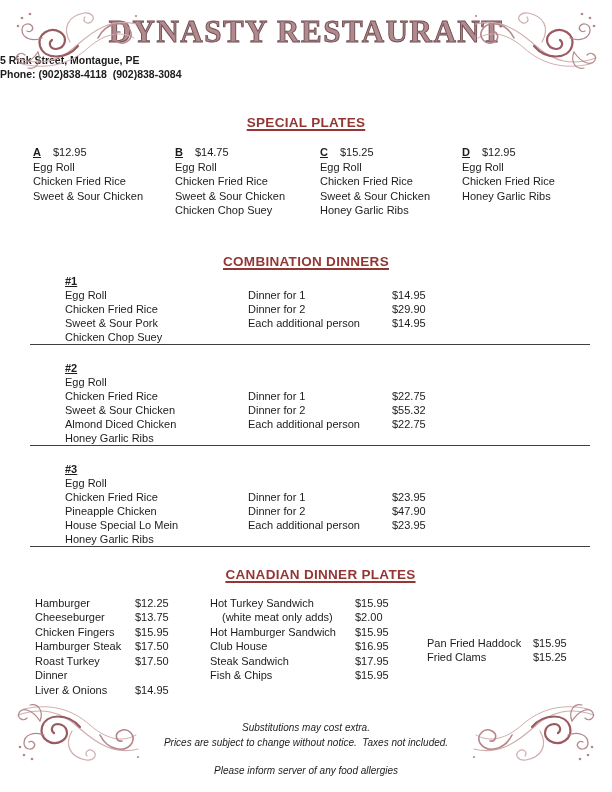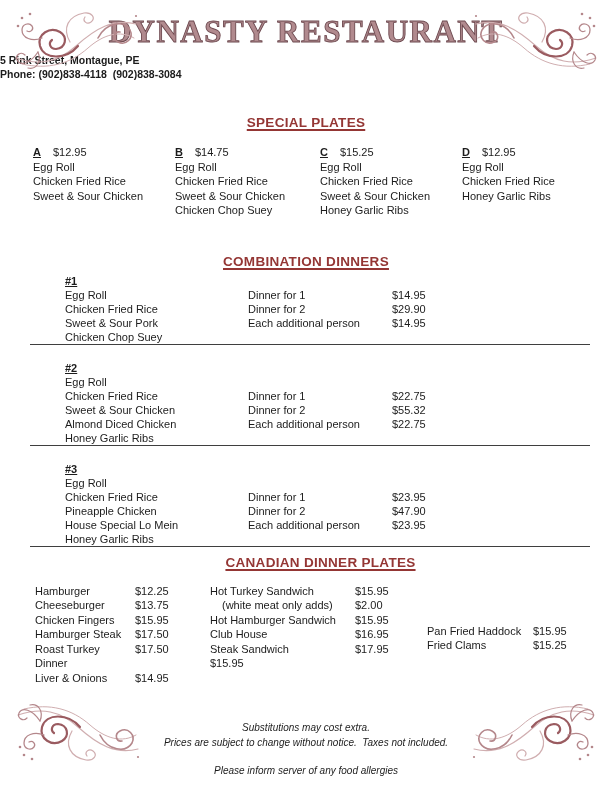--- a/index.html
+++ b/index.html
@@ -36,21 +36,21 @@
 
   
   .section-heading {
     text-align:center; font-size:13.5px; font-weight:700; letter-spacing:.3px;
     color:var(--heading, #943634);
     text-decoration:underline; text-underline-offset:2px; text-decoration-thickness:1.5px;
     line-height:16px;
   }
   .sp-heading  { margin-top:34px; }
   .cmb-heading { margin-top:36px; }
-  .cdn-heading { margin-top:8px;padding-left:29px; }
+  .cdn-heading { margin-top:20px;padding-left:29px; }
 
   
   .sp-row { display:flex; margin:14px 0 0 33px; }
   .sp-col { line-height:14.5px; }
   .sp-c0 { width:142px; } .sp-c1 { width:145px; } .sp-c2 { width:142px; } .sp-c3 { flex:1; }
   .sp-letter { font-weight:700; text-decoration:underline; }
   .sp-price  { margin-left:12px; }
 
   
   .combo-set { margin-left:65px; margin-right:22px; }
@@ -276,20 +276,21 @@
       </div>
     <div class="cd-line">
         <span>Club House</span>
         <span>$16.95</span>
       </div>
     <div class="cd-line">
         <span>Steak Sandwich</span>
         <span>$17.95</span>
       </div>
     <div class="cd-line">
+        <span>Fish &amp; Chips</span>
         <span>$15.95</span>
       </div>
   </div>
   <div class="cd-col cd-c2">
     <div class="cd-line">
         <span>Pan Fried Haddock</span>
         <span>$15.95</span>
       </div>
     <div class="cd-line">
         <span>Fried Clams</span>

